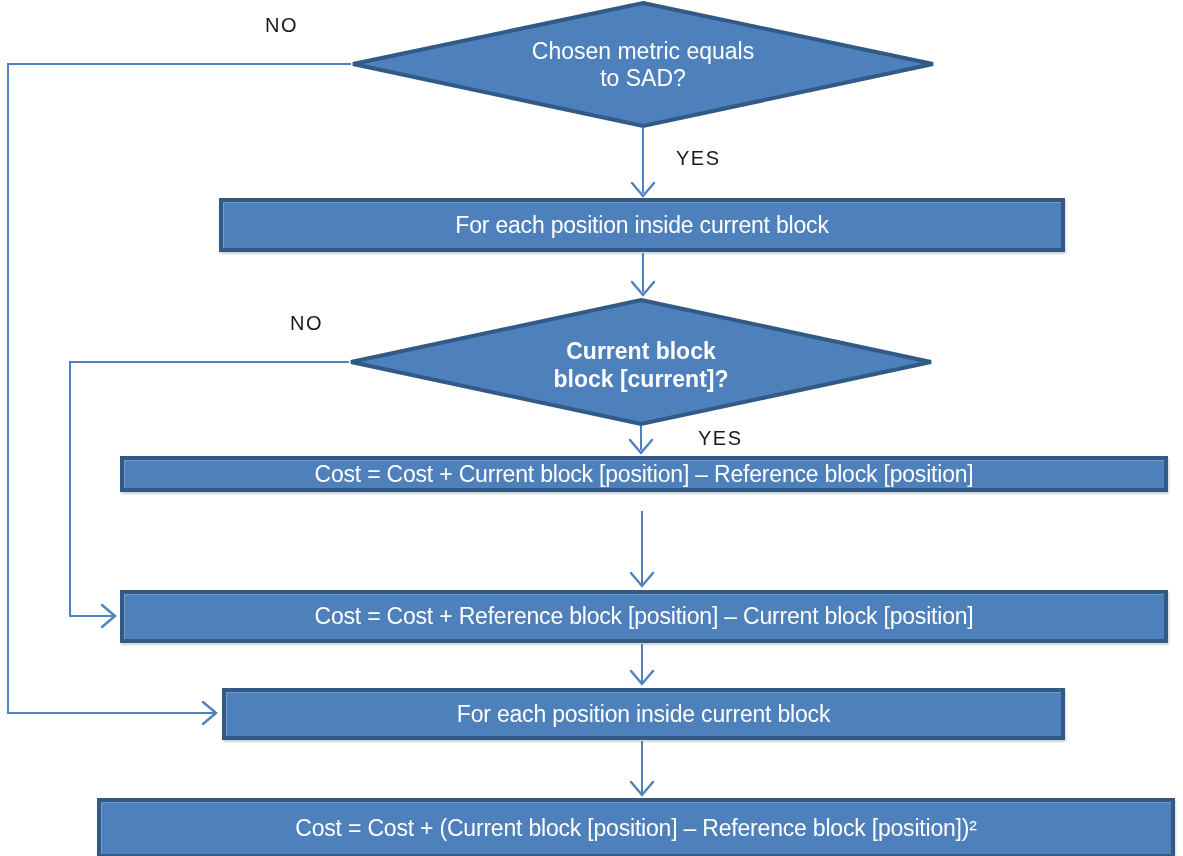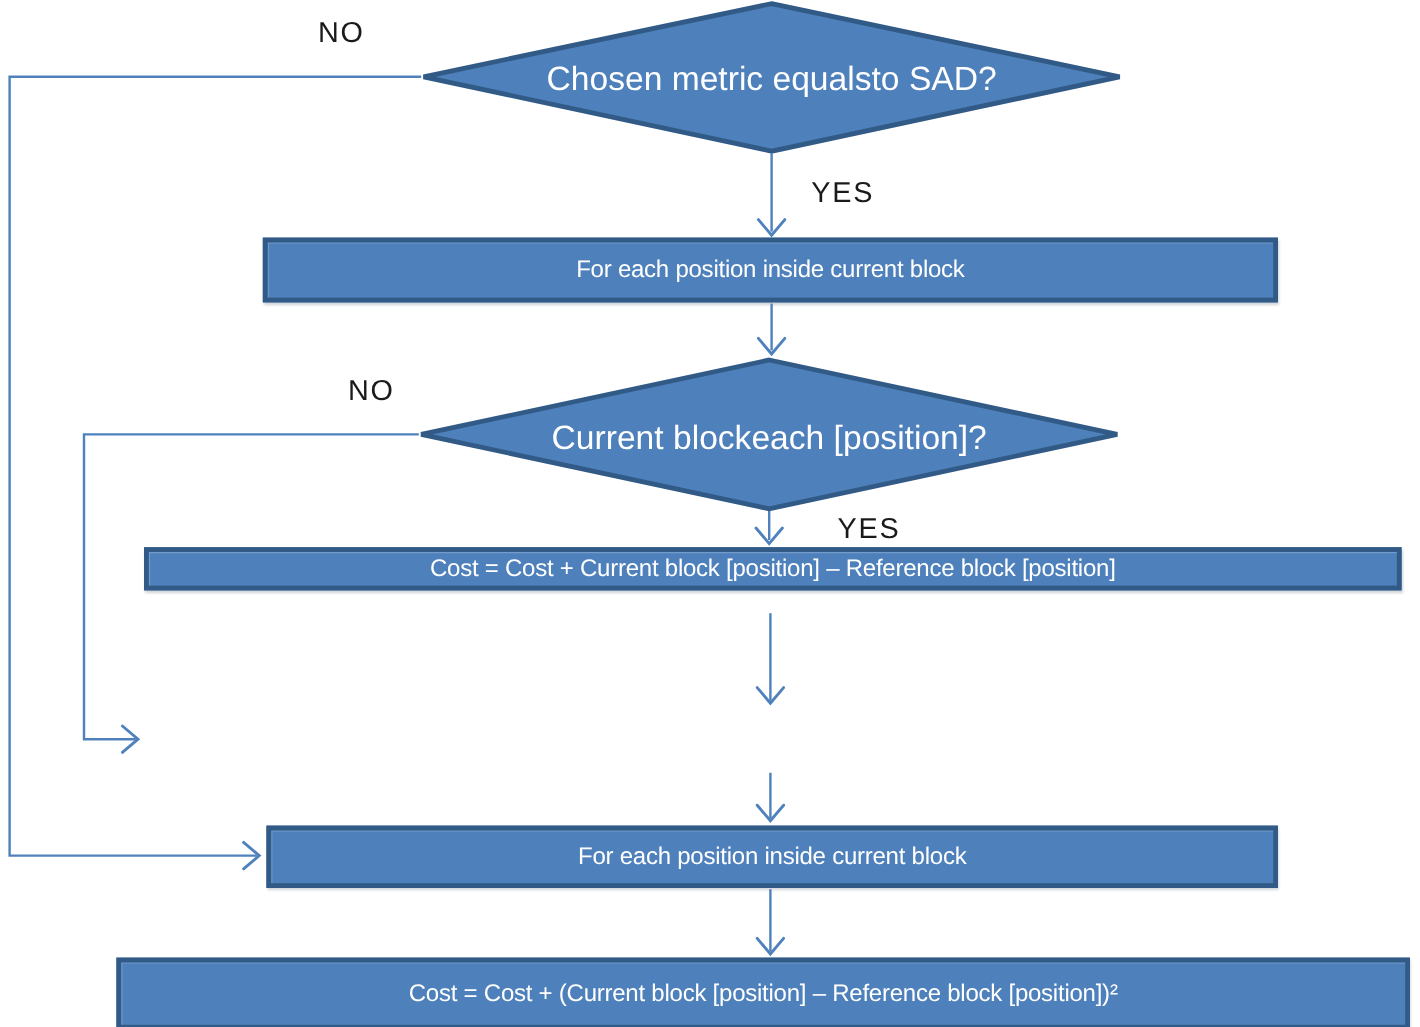--- a/index.html
+++ b/index.html
@@ -23,37 +23,37 @@
   .head{fill:none;stroke:var(--connector);stroke-width:2.4;stroke-linecap:round;stroke-linejoin:miter;}
   .diamond{fill:var(--node-fill);stroke:var(--node-border);stroke-width:4;stroke-linejoin:miter;}
   .process{
     position:absolute;
     box-sizing:border-box;
     background:var(--node-fill);
     border:4px solid var(--node-border);
     box-shadow:inset 1px 1px 0 rgba(255,255,255,0.22), 1px 2px 2px rgba(120,130,145,0.35);
     display:flex;align-items:center;justify-content:center;
     color:var(--node-text);
-    font-size:20px;
+    font-size:23px;
     letter-spacing:-0.2px;
     white-space:nowrap;
   }
   .dtext{
     position:absolute;
-    display:flex;flex-direction:row;align-items:center;justify-content:center;
+    display:flex;flex-direction:column;align-items:center;justify-content:center;
     color:var(--node-text);
-    font-size:28px;line-height:27px;
+    font-size:23px;line-height:27px;
     text-align:center;
     pointer-events:none;
   }
   .dtext.three{line-height:28px;}
   .edge-label{
     position:absolute;
     color:var(--label-text);
-    font-size:24px;
+    font-size:20px;
     letter-spacing:1.5px;
     white-space:nowrap;
     text-align:right;
   }
 </style>
 </head>
 <body>
 
 <div class="stage">
 
@@ -85,33 +85,36 @@
 
     <polygon class="diamond" points="643,3 933,64 643,126 353,64"></polygon>
     <polygon class="diamond" points="641,300 931,362 641,424 351,362"></polygon>
   </svg>
 
   <div class="dtext" style="left:443px;top:36px;width:400px;height:58px;">
     <div>Chosen metric equals</div>
     <div>to SAD?</div>
   </div>
 
-  <div class="dtext three" style="left:441px;top:322px;width:400px;height:86px;">
+  <div class="dtext three" style="left:441px;top:322px;width:400px;height:86px;font-weight:bold;">
     <div>Current block</div>
-    <div>each [position]?</div>
+    <div>block [current]?</div>
   </div>
 
   <div class="process" style="left:219px;top:198px;width:846px;height:54px;">
     <span>For each position inside current block</span>
   </div>
 
   <div class="process" style="left:120px;top:456px;width:1048px;height:36px;">
     <span>Cost = Cost + Current block [position] – Reference block [position]</span>
   </div>
 
+  <div class="process" style="left:120px;top:590px;width:1048px;height:53px;">
+    <span>Cost = Cost + Reference block [position] – Current block [position]</span>
+  </div>
 
   <div class="process" style="left:222px;top:688px;width:843px;height:52px;">
     <span>For each position inside current block</span>
   </div>
 
   <div class="process" style="left:97px;top:798px;width:1078px;height:60px;">
     <span>Cost = Cost + (Current block [position] – Reference block [position])²</span>
   </div>
 
   <div class="edge-label" style="left:265px;top:14px;">NO</div>

